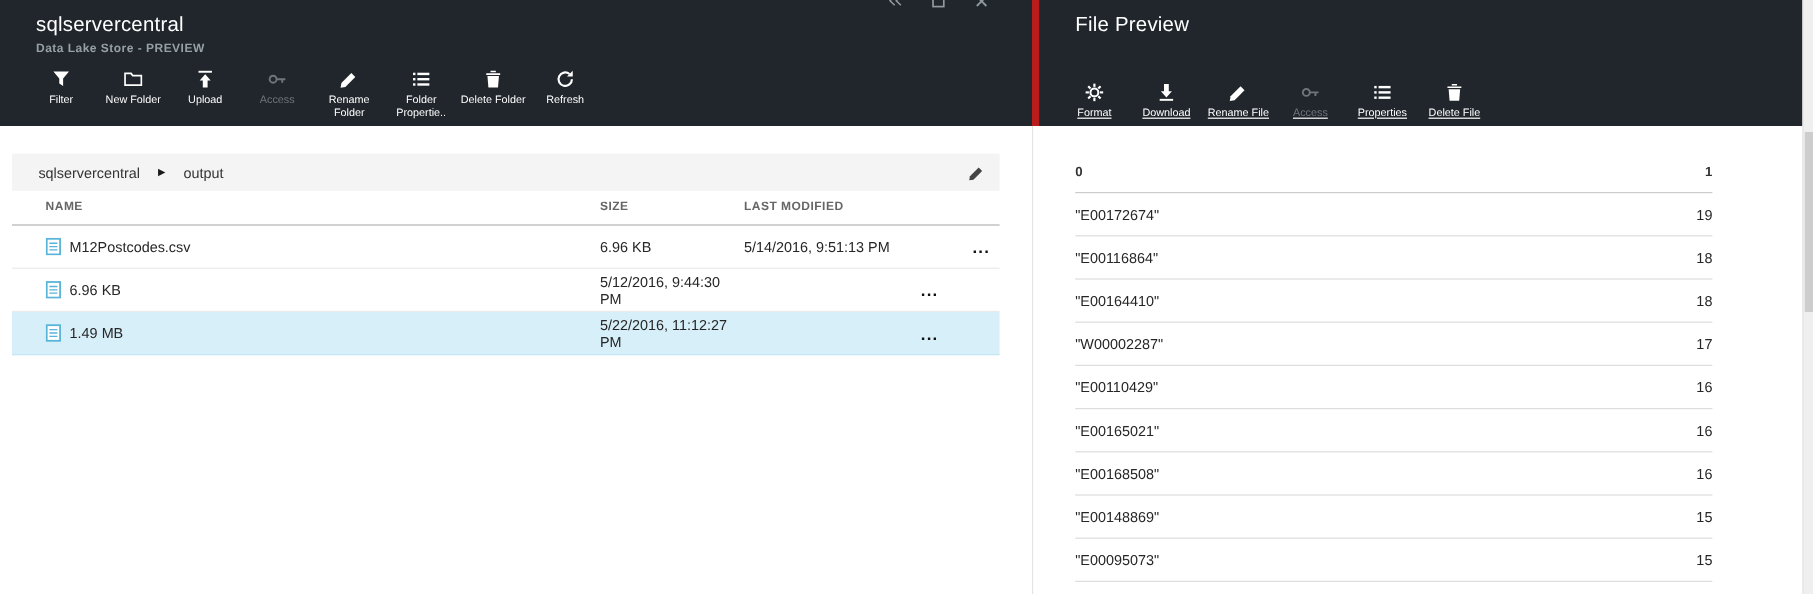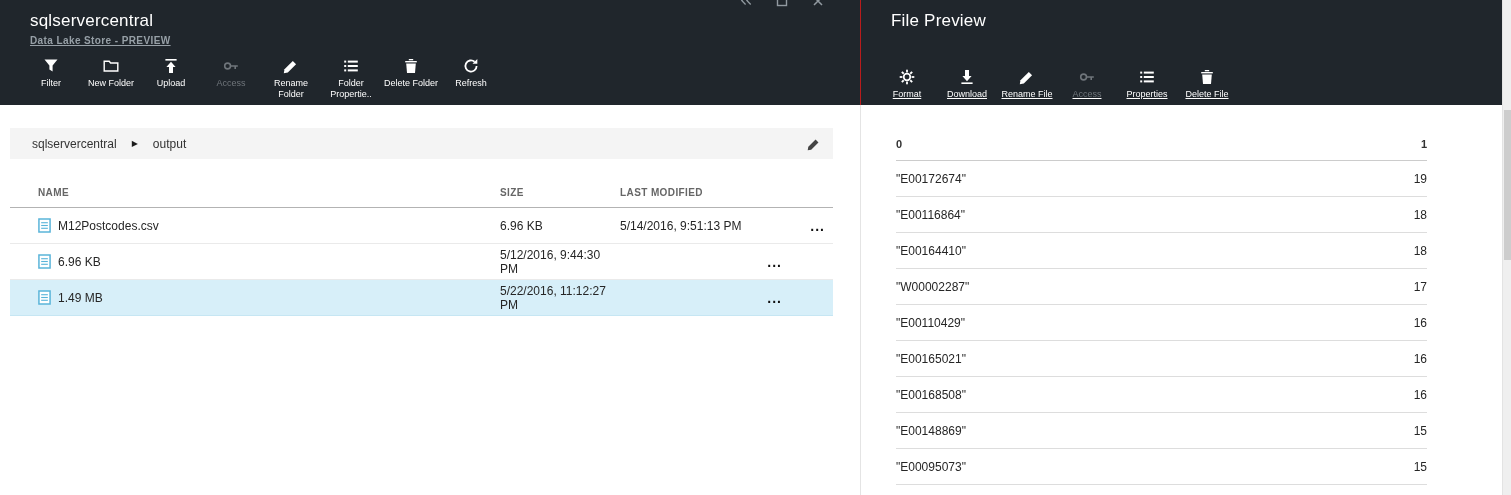--- a/index.html
+++ b/index.html
@@ -6,24 +6,24 @@
   body { font-family: "Liberation Sans", sans-serif; background:#fff; }
   .screen { position:relative; width:1511px; height:495px; background:#15803d; overflow:hidden; display:flex; }
 
   
   .blade { display:flex; flex-direction:column; height:100%; }
   .blade-left { width:860px; }
   .blade-right { width:651px; }
 
   
   .hd { position:relative; height:105px; background:#20262c; color:#fff; overflow:hidden; flex:0 0 auto; }
-  .blade-right .hd { border-left:1px solid #b91c1c; }
+  .blade-right .hd { border-left:6px solid #b91c1c; }
   .hd-titles { padding:11px 0 0 30px; }
   .hd-title { font-size:17px; font-weight:400; letter-spacing:.2px; color:#fff; }
-  .hd-sub { margin-top:4px; font-size:10px; font-weight:700; letter-spacing:.4px; color:#97a0a7;text-decoration:underline; }
+  .hd-sub { margin-top:4px; font-size:10px; font-weight:700; letter-spacing:.4px; color:#97a0a7; }
 
   .toolbar { position:absolute; bottom:5px; display:flex; }
   .toolbar-left { left:21px; }
   .toolbar-right { left:16px;text-decoration:underline; }
   .tb-item { width:60px; display:flex; flex-direction:column; align-items:center; gap:4px; color:#fff; cursor:pointer; }
   .tb-item.disabled { color:#6f757b; cursor:default; }
   .tb-item svg { width:16px; height:16px; display:block; }
   .tb-label { font-size:9px; line-height:1.25; text-align:center; max-width:56px; }
 
   .blade-ctrls { position:absolute; top:-6px; right:36px; display:flex; gap:24px; color:#9199a0; }
@@ -35,21 +35,21 @@
 
   
   .crumb-bar { margin:23px 27px 0 10px; height:31px; background:#f4f4f4; display:flex; align-items:center; padding:0 12px 0 22px; font-size:12px; color:#333; }
   .crumb-seg { cursor:pointer; }
   .crumb-chev { margin:0 15px; font-size:8px; color:#1a1a1a; }
   .crumb-edit { margin-left:auto; cursor:pointer; color:#444; }
   .crumb-edit svg { width:14px; height:14px; display:block; }
 
   
   .ltable { margin:0 27px 0 10px; }
-  .lhead { display:grid; grid-template-columns:462px 120px 170px 43px; margin-top:28px; padding:0 0 9px 28px; border-bottom:1px solid #b3b3b3; font-size:10px; font-weight:700; letter-spacing:.4px; color:#666; }
+  .lhead { display:grid; grid-template-columns:462px 120px 170px 43px; margin-top:8px; padding:0 0 9px 28px; border-bottom:1px solid #b3b3b3; font-size:10px; font-weight:700; letter-spacing:.4px; color:#666; }
   .lrow { display:grid; grid-template-columns:20px 442px 120px 170px 43px; align-items:center; height:36px; padding-left:28px; border-bottom:1px solid #eaeaea; font-size:12px; color:#262626; cursor:pointer; }
   .lrow.selected { background:#d7eff9; border-bottom-color:#c6e6f3; }
   .doc-ic svg { width:13px; height:15px; display:block; }
   .c-menu { text-align:right; padding-right:8px; font-weight:700; font-size:14px; letter-spacing:1px; color:#111; cursor:pointer; }
 
   
   .rtable { padding:0 84px 0 35px; }
   .rhead { display:flex; justify-content:space-between; align-items:center; margin-top:23px; height:33px; border-bottom:1px solid #ccc; font-size:11px; color:#333; font-weight:600; }
   .prow { display:flex; justify-content:space-between; align-items:center; height:36px; border-bottom:1px solid #ddd; font-size:12px; color:#262626; }
   .p1 { text-align:right; }

